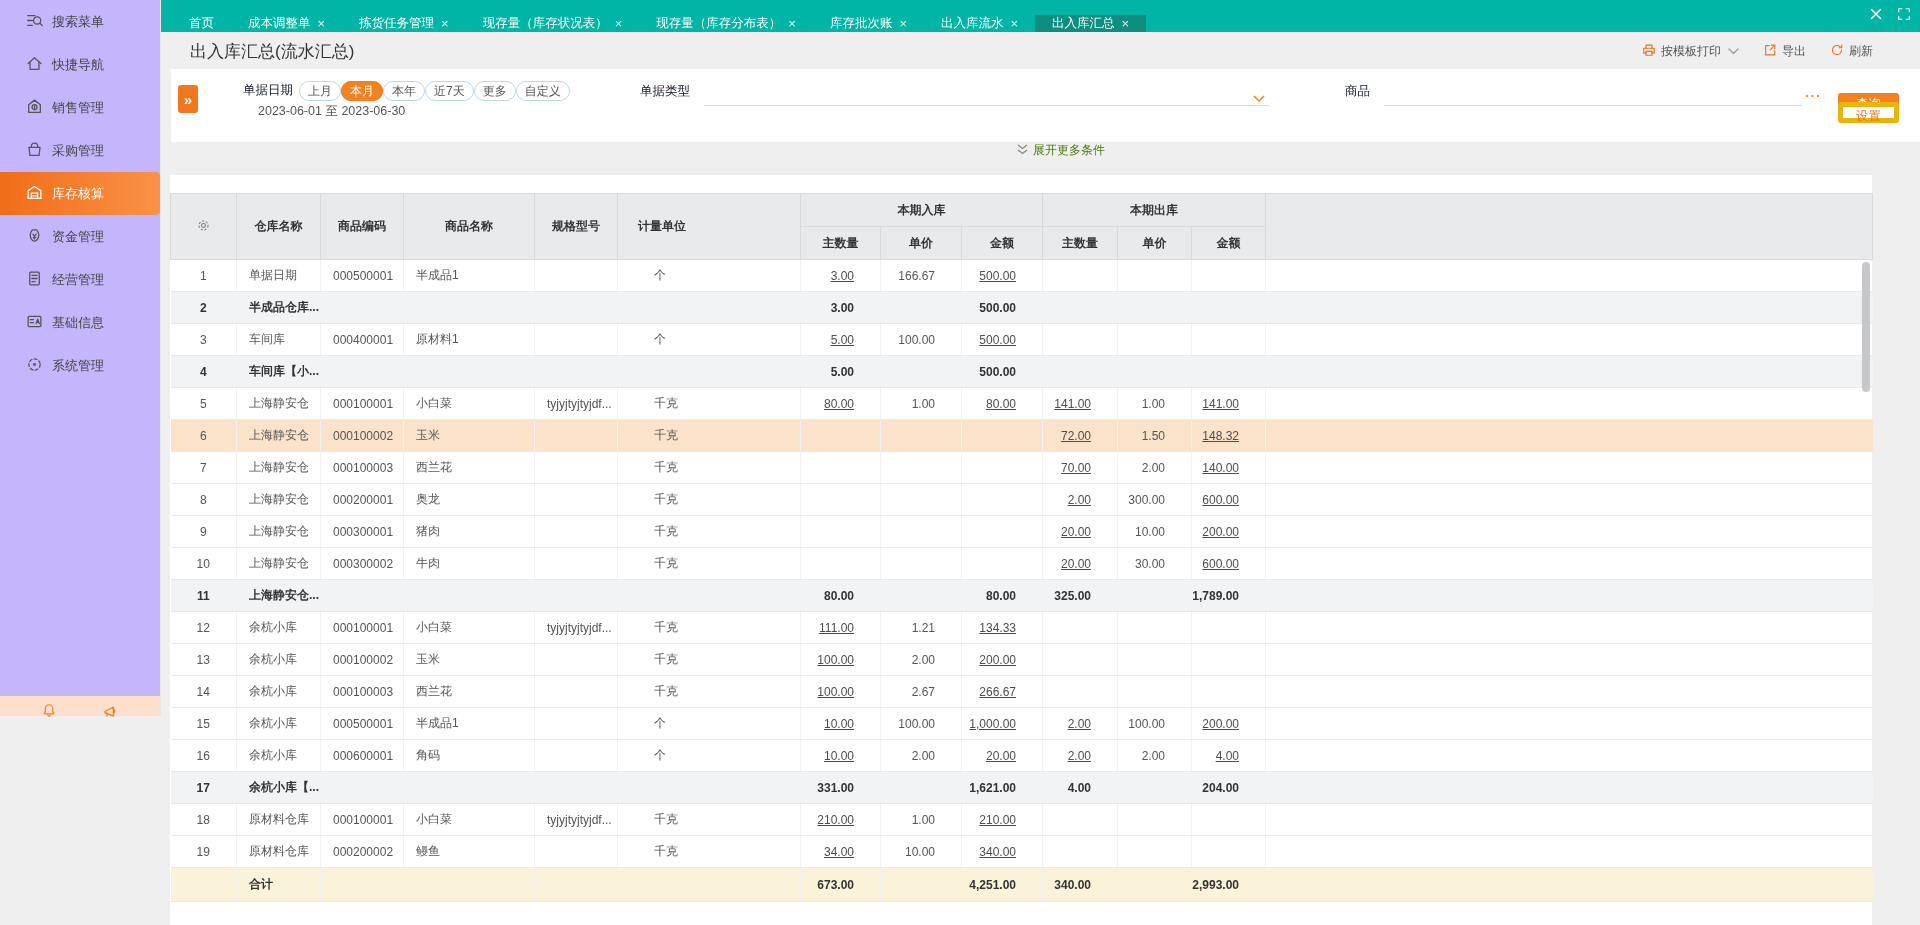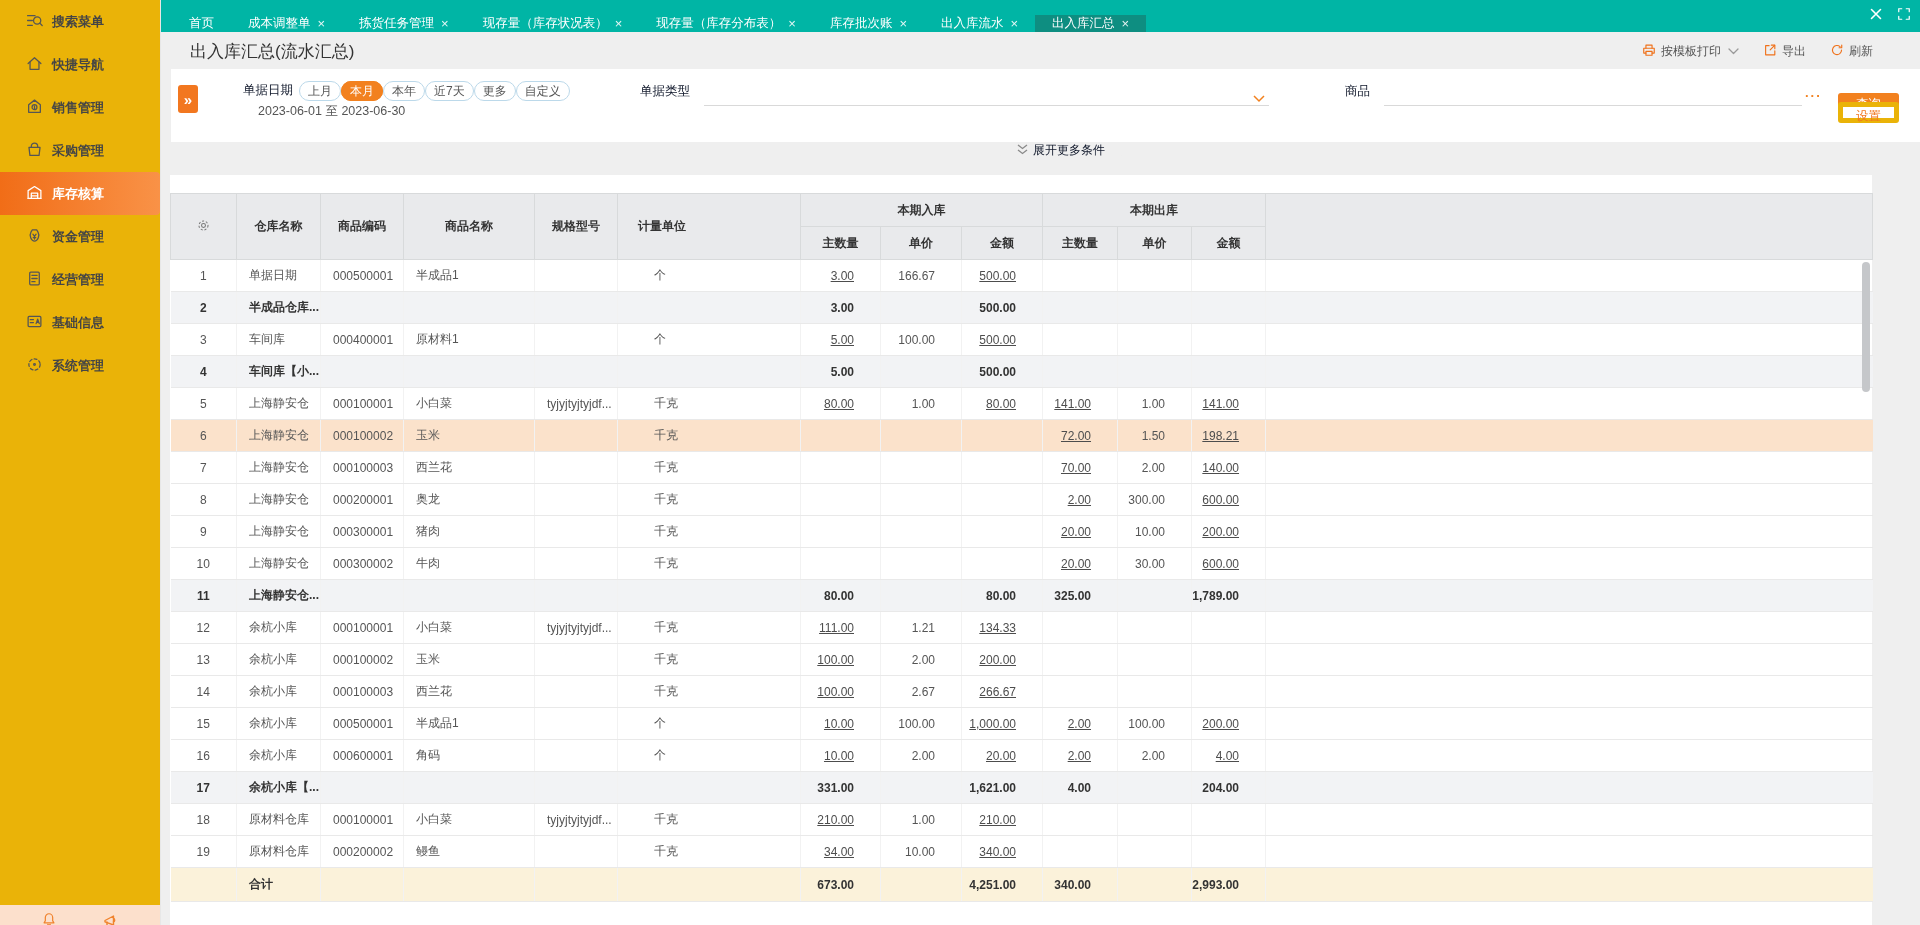--- a/index.html
+++ b/index.html
@@ -1,20 +1,20 @@
 <!DOCTYPE html>
 <html><head>
 <meta charset="utf-8">
 <style>
   html,body{margin:0;padding:0;}
   body{width:1920px;height:925px;overflow:hidden;position:relative;
        font-family:"Liberation Sans","DejaVu Sans",sans-serif;background:#efefef;}
   
-  .sidebar{position:absolute;left:0;top:0;width:160px;height:925px;background:#eab308;
-           border-right:1px solid #e7e7e7;z-index:5;font-weight:bold;}
+  .sidebar{position:absolute;left:0;top:0;width:160px;height:716px;background:#c4b5fd;
+           border-right:1px solid #e7e7e7;z-index:5;}
   .side-item{height:43px;display:flex;align-items:center;padding-left:26px;gap:9px;
              font-size:13px;color:#454545;cursor:pointer;}
   .side-item svg{flex:0 0 auto;stroke:#555;fill:none;stroke-width:1.2;stroke-linecap:round;stroke-linejoin:round;}
   .side-item.active{background:linear-gradient(90deg,#f16d17,#f99247);color:#fff;border-radius:0 4px 4px 0;}
   .side-item.active svg{stroke:#fff;}
   .side-bottom{position:absolute;left:0;bottom:0;width:160px;height:20px;background:#fce0cc;
                display:flex;align-items:flex-start;justify-content:space-around;padding:6px 18px 0 18px;box-sizing:border-box;}
   .side-bottom svg{stroke:#f0832d;fill:none;stroke-width:1.4;stroke-linecap:round;stroke-linejoin:round;}
   
   .main{position:absolute;left:160px;top:0;width:1760px;height:925px;background:#efefef;}
@@ -52,21 +52,21 @@
   .f-product{position:absolute;left:1174px;top:14px;display:flex;align-items:flex-start;gap:14px;}
   .f-product .underline-input{width:418px;}
   .more-dots{position:absolute;left:1634px;top:16px;color:#f2811f;font-weight:bold;font-size:13px;
              letter-spacing:2px;cursor:pointer;}
   .btn-search{position:absolute;left:1667px;top:24px;width:61px;height:22px;background:#f2811f;
               color:#fff;font-size:12.5px;border:none;border-radius:3px;cursor:pointer;}
   .btn-settings{position:absolute;left:1667px;top:33px;width:61px;height:21px;background:#fff;
                 color:#f2771f;font-size:12.5px;border:5px solid #eab308;border-radius:3px;cursor:pointer;}
   .expander-pill{position:absolute;left:840px;top:142px;width:122px;height:17px;background:#efefef;
                  border-radius:0 0 4px 4px;display:flex;align-items:center;justify-content:center;gap:5px;
-                 font-size:12px;color:#0f172a;cursor:pointer;}
+                 font-size:12px;color:#4d7c0f;cursor:pointer;}
   .expander-pill svg{stroke:#8a8a8a;fill:none;stroke-width:1.3;}
   
   .table-card{position:absolute;left:10px;right:48px;top:175px;bottom:0;background:#fff;}
   .grid-wrap{position:absolute;left:0;top:18px;}
   table{border-collapse:collapse;table-layout:fixed;width:1702px;font-size:12px;color:#555;}
   thead th{background:#e9eaec;border:1px solid #d8dadb;color:#333;font-weight:bold;
            height:32px;padding:0;font-size:12px;}
   thead th.left{text-align:left;padding-left:20px;}
   tbody td{height:31px;border-bottom:1px solid #e9e9e9;border-right:1px solid #f2f2f2;
            padding:0 0 0 12px;white-space:nowrap;overflow:hidden;text-overflow:ellipsis;}
@@ -423,21 +423,21 @@
               <td>上海静安仓</td>
               <td>000100002</td>
               <td>玉米</td>
               <td></td>
               <td class="unit">千克</td>
               <td class="num"></td>
               <td class="num"></td>
               <td class="num"></td>
               <td class="num"><span class="num-link">72.00</span></td>
               <td class="num">1.50</td>
-              <td class="num"><span class="num-link">198.21</span></td>
+              <td class="num"><span class="num-link">148.32</span></td>
               <td class="filler"></td>
             </tr>
             <tr class="item">
               <td class="cnum">7</td>
               <td>上海静安仓</td>
               <td>000100003</td>
               <td>西兰花</td>
               <td></td>
               <td class="unit">千克</td>
               <td class="num"></td>

